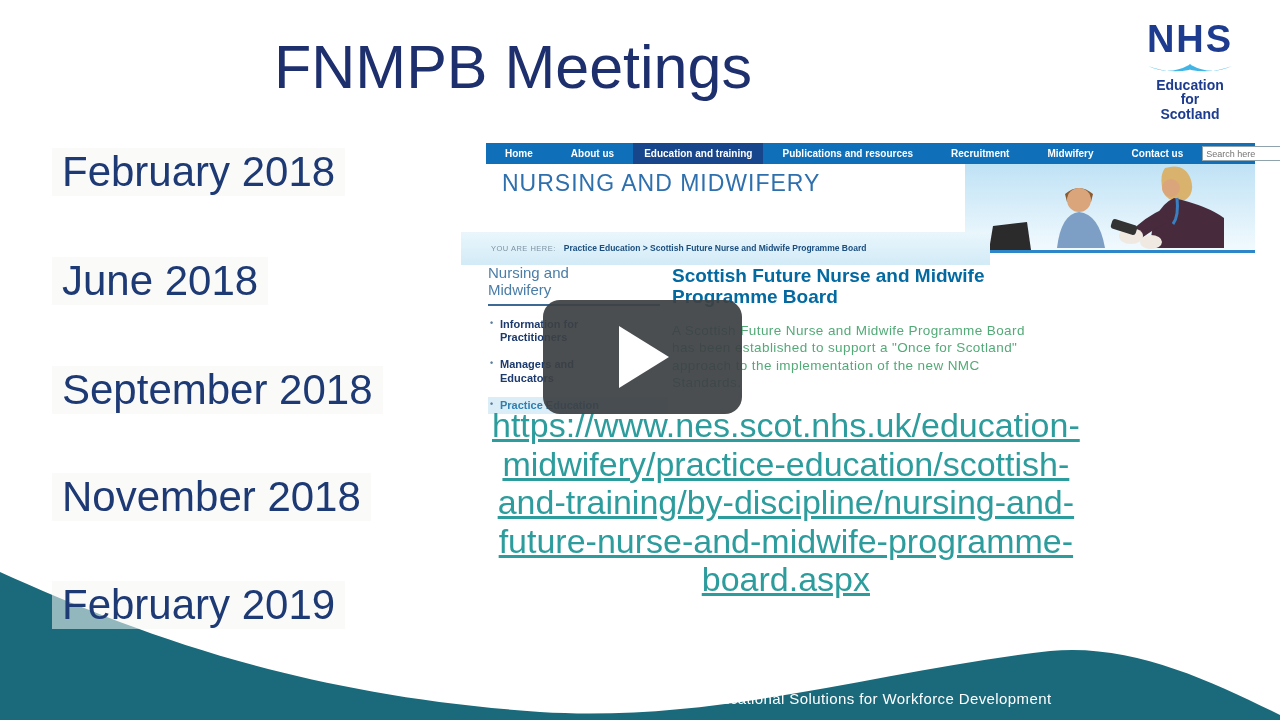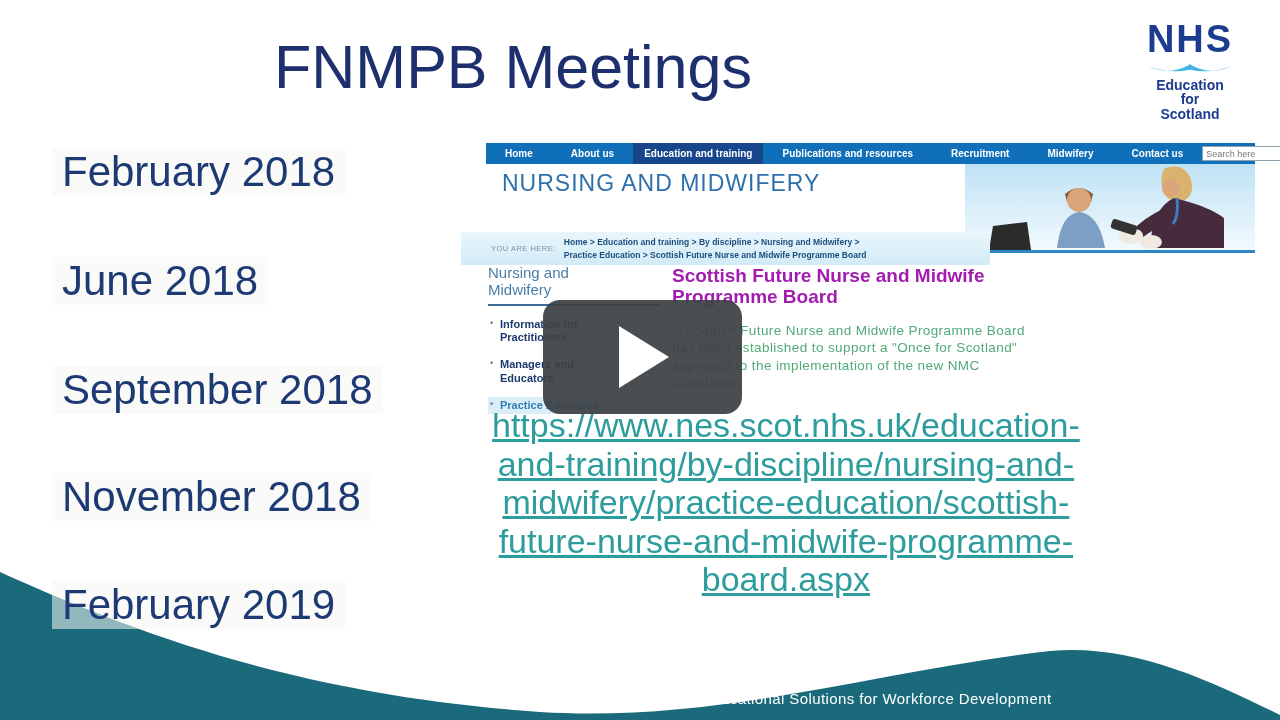--- a/index.html
+++ b/index.html
@@ -45,21 +45,21 @@
   
   .side{position:absolute;left:2px;top:122px;width:180px;}
   .side-head{font-size:15px;color:#4a7da7;line-height:1.12;width:110px;}
   .side-rule{border:none;border-top:2px solid #3d6a94;width:172px;margin:5px 0 10px 0;}
   .side-item{font-size:11px;font-weight:bold;color:#1d3a6d;width:120px;line-height:1.25;
              margin-bottom:9px;padding:2px 0 2px 12px;position:relative;}
   .side-item .bul{position:absolute;left:2px;top:2px;font-size:9px;color:#5a7d9c;}
   .side-item.active{color:#2f7fb0;background:#dbeef8;width:168px;}
   
   .site-main{position:absolute;left:186px;top:122px;width:400px;}
-  .site-main h2{margin:0;font-size:19px;color:#a21caf;line-height:1.12;width:380px;font-weight:bold;}
+  .site-main h2{margin:0;font-size:19px;color:#0369a1;line-height:1.12;width:380px;font-weight:bold;}
   .site-main p{margin:14px 0 0 0;font-size:13.5px;color:#52aa77;line-height:1.3;
                letter-spacing:.4px;width:375px;}
 
   
   .biglink{left:492px;top:406px;z-index:4;text-align:center;}
   .biglink .lnk-line{font-size:34px;line-height:38.5px;color:#2d9c9c;
                text-decoration:underline;white-space:nowrap;}
 
   
   .play-btn{left:543px;top:300px;width:199px;height:114px;background:rgba(60,65,68,.93);
@@ -138,21 +138,20 @@
       <path d="M200,44 q-22,10 -34,24 l8,8 q16,-12 30,-18 Z" fill="#472a3c"></path>
       <ellipse cx="166" cy="72" rx="12" ry="8" fill="#efe9e2"></ellipse>
       <ellipse cx="186" cy="78" rx="11" ry="7" fill="#efe9e2"></ellipse>
       <rect x="146" y="58" width="26" height="10" rx="3" fill="#333" transform="rotate(18 159 63)"></rect>
     </svg>
   </div>
 
   <div class="crumb">
     <span class="ylabel">YOU ARE HERE:</span>
     <span class="trail">
-      <div>Home  &gt;  Education and training  &gt;  By discipline  &gt;  Nursing and Midwifery  &gt;</div>
       <div>Practice Education  &gt;  Scottish Future Nurse and Midwife Programme Board</div>
     </span>
   </div>
 
   <div class="side">
     <div class="side-head">Nursing and Midwifery</div>
     <hr class="side-rule">
     <div class="side-item">
       <span class="bul">•</span>
       <span>Information for Practitioners</span>
@@ -168,22 +167,22 @@
   </div>
 
   <div class="site-main">
     <h2>Scottish Future Nurse and Midwife Programme Board</h2>
     <p>A Scottish Future Nurse and Midwife Programme Board has been established to support a "Once for Scotland" approach to the implementation of the new NMC Standards.</p>
   </div>
 </div>
 
 <div class="abs biglink">
   <div class="lnk-line">https://www.nes.scot.nhs.uk/education-</div>
+  <div class="lnk-line">midwifery/practice-education/scottish-</div>
   <div class="lnk-line">and-training/by-discipline/nursing-and-</div>
-  <div class="lnk-line">midwifery/practice-education/scottish-</div>
   <div class="lnk-line">future-nurse-and-midwife-programme-</div>
   <div class="lnk-line">board.aspx</div>
 </div>
 
 <div class="abs play-btn">
   <div class="play-tri"></div>
 </div>
 
 <svg class="abs wave" viewBox="0 0 1280 165" preserveAspectRatio="none">
   <path d="M0,17 C140,80 300,140 540,157 C720,168 880,115 1050,96 C1130,88 1210,125 1280,160 L1280,165 L0,165 Z" fill="#1a6a7c"></path>

